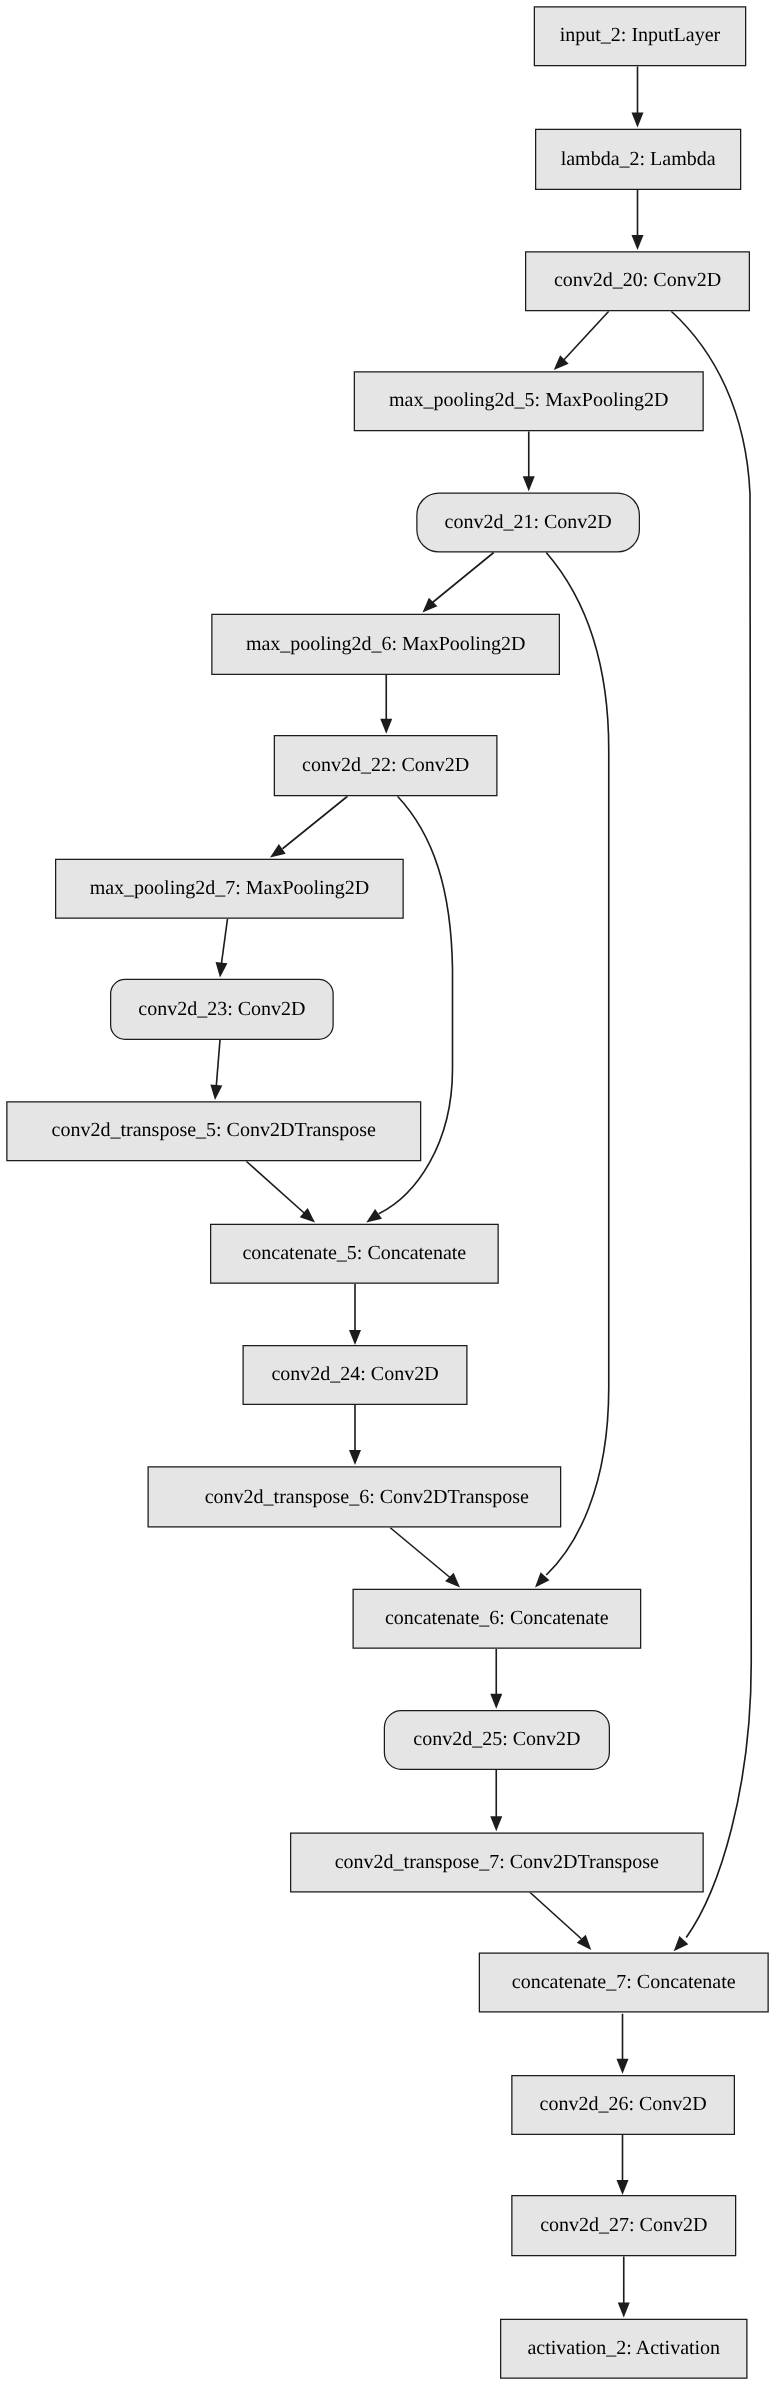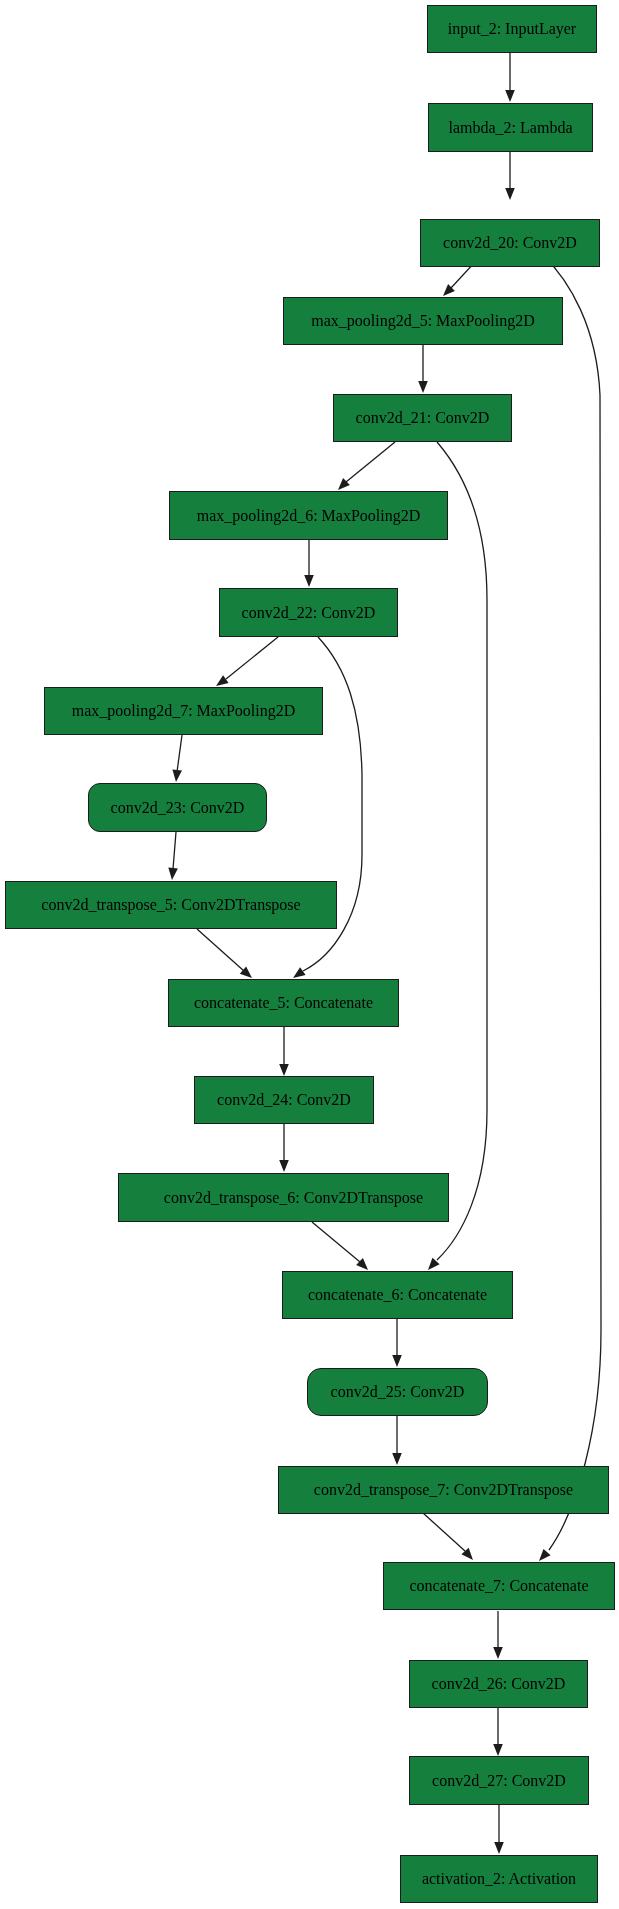--- a/index.html
+++ b/index.html
@@ -17,21 +17,21 @@
   #edges-svg {
     position: absolute;
     left: 0;
     top: 0;
     width: 619px;
     height: 1909px;
   }
   .node {
     position: absolute;
     box-sizing: border-box;
-    background: #15803d;
+    background: #e5e5e5;
     border: 1.5px solid #1c1c1c;
     display: flex;
     align-items: center;
     justify-content: center;
     font-family: "Liberation Serif", "DejaVu Serif", serif;
     font-size: 16px;
     color: #000000;
     white-space: nowrap;
     line-height: 1;
   }
@@ -95,27 +95,27 @@
       <path d="M499,1805 L499,1843" class="edge-path"></path>
       <polygon points="499,1854 494.2,1842 503.8,1842" class="arrow-head"></polygon>
     </svg>
 
 <div class="node" style="left: 427px; top: 5px; width: 170px; height: 48px;">
       <span>input_2: InputLayer</span>
     </div>
     <div class="node" style="left: 428px; top: 103px; width: 165px; height: 49px;">
       <span>lambda_2: Lambda</span>
     </div>
-    <div class="node" style="left: 420px; top: 219px; width: 180px; height: 48px;">
+    <div class="node" style="left: 420px; top: 201px; width: 180px; height: 48px;">
       <span>conv2d_20: Conv2D</span>
     </div>
     <div class="node" style="left: 283px; top: 297px; width: 280px; height: 48px;">
       <span>max_pooling2d_5: MaxPooling2D</span>
     </div>
-    <div class="node" style="left: 333px; top: 394px; width: 179px; height: 48px;">
+    <div class="node" style="left: 333px; top: 394px; width: 179px; height: 48px; border-radius: 18px;">
       <span>conv2d_21: Conv2D</span>
     </div>
     <div class="node" style="left: 169px; top: 491px; width: 279px; height: 49px;">
       <span>max_pooling2d_6: MaxPooling2D</span>
     </div>
     <div class="node" style="left: 219px; top: 588px; width: 179px; height: 49px;">
       <span>conv2d_22: Conv2D</span>
     </div>
     <div class="node" style="left: 44px; top: 687px; width: 279px; height: 48px;">
       <span>max_pooling2d_7: MaxPooling2D</span>
@@ -134,21 +134,21 @@
     </div>
     <div class="node" style="left: 118px; top: 1173px; width: 331px; height: 49px; padding-left: 20px;">
       <span>conv2d_transpose_6: Conv2DTranspose</span>
     </div>
     <div class="node" style="left: 282px; top: 1271px; width: 231px; height: 48px;">
       <span>concatenate_6: Concatenate</span>
     </div>
     <div class="node" style="left: 307px; top: 1368px; width: 181px; height: 48px; border-radius: 14px;">
       <span>conv2d_25: Conv2D</span>
     </div>
-    <div class="node" style="left: 232px; top: 1466px; width: 331px; height: 48px; margin-left: 46px;">
+    <div class="node" style="left: 232px; top: 1466px; width: 331px; height: 48px;">
       <span>conv2d_transpose_7: Conv2DTranspose</span>
     </div>
     <div class="node" style="left: 383px; top: 1562px; width: 232px; height: 48px;">
       <span>concatenate_7: Concatenate</span>
     </div>
     <div class="node" style="left: 409px; top: 1660px; width: 179px; height: 48px;">
       <span>conv2d_26: Conv2D</span>
     </div>
     <div class="node" style="left: 409px; top: 1756px; width: 180px; height: 49px; justify-content: center;">
       <span>conv2d_27: Conv2D</span>

